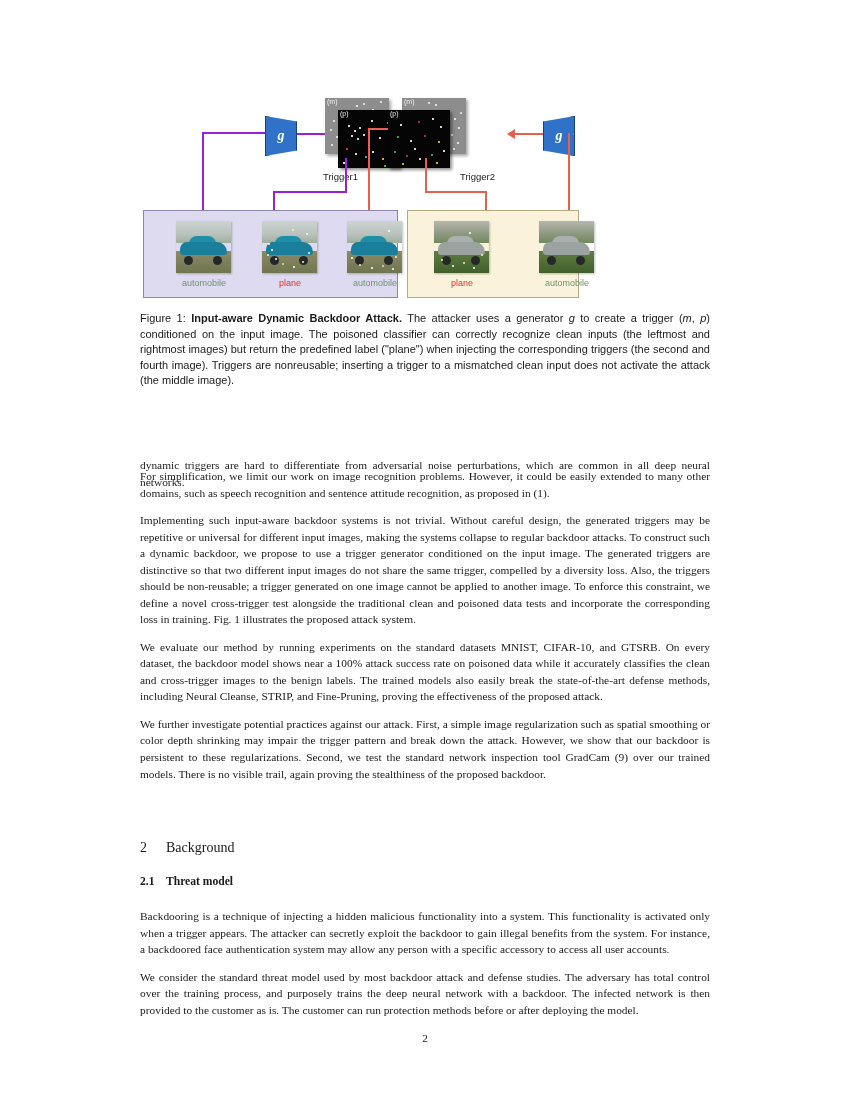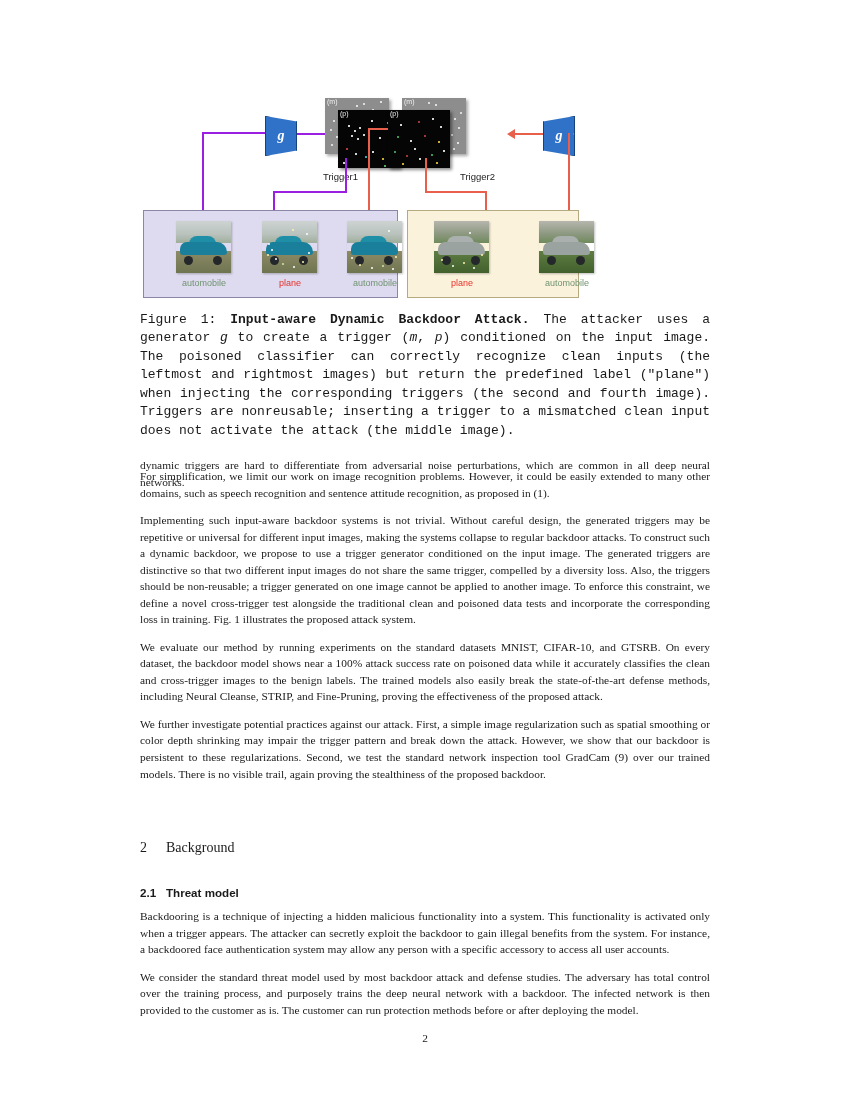--- a/index.html
+++ b/index.html
@@ -76,36 +76,36 @@
     text-align:center; white-space:nowrap;
   }
 
   
   .seg { position:absolute; }
   .arrowhead { position:absolute; width:0; height:0; }
 
   
   .caption {
     position:absolute; left:140px; top:311px; width:570px;
-    font-size:13px; line-height:1.42; text-align:justify;
-    font-family:Liberation Mono, monospace;
+    font-size:11px; line-height:1.42; text-align:justify;
+    font-family:Liberation Sans, sans-serif;
   }
   .caption b { font-weight:bold; }
   .caption i { font-style:italic; }
 
   .body-col { position:absolute; left:140px; width:570px; font-size:11.4px; line-height:1.45; text-align:justify; }
   p.para { margin:0 0 11px 0; }
   h2.sec {
     font-size:14px; font-weight:normal; margin:0 0 12px 0;
     font-family:"Liberation Serif", serif;
   }
   h2.sec .num { display:inline-block; width:26px; }
   h3.sub {
-    font-size:11.6px; font-weight:bold; margin:11px 0 12px 0;
-    font-family:Liberation Sans, sans-serif;
+    font-size:11.6px; font-weight:bold; margin:0 0 12px 0;
+    font-family:Liberation Serif, serif;
   }
   h3.sub .num { display:inline-block; width:26px; }
   .pageno {
     position:absolute; left:0; top:1032px; width:850px;
     text-align:center; font-size:11.4px;
     font-family:"Liberation Serif", serif;
   }
 </style>
 </head>
 <body>

